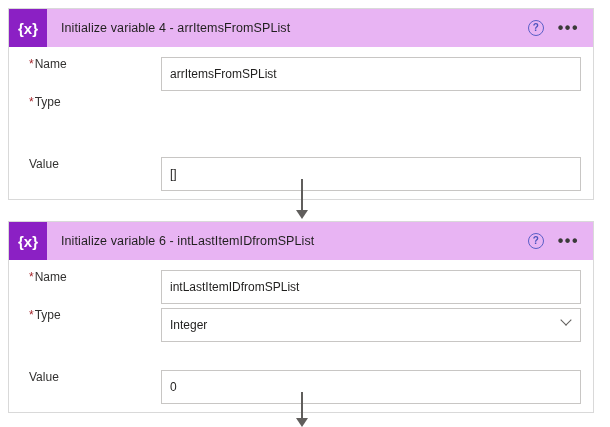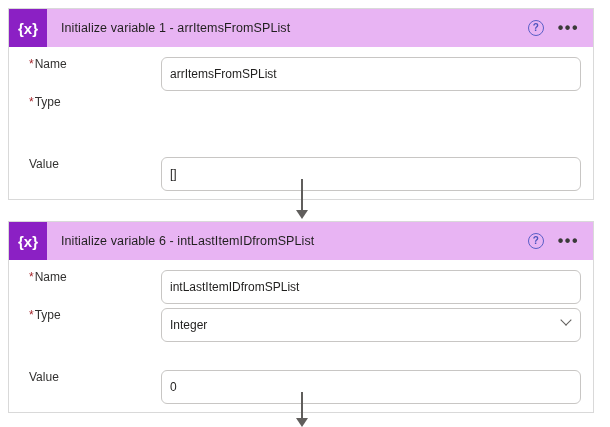--- a/index.html
+++ b/index.html
@@ -112,21 +112,21 @@
     width: 100%;
     height: 28px;
     border: 1px solid #c8c6c4;
     background: #ffffff;
     box-sizing: border-box;
     font-family: "Liberation Sans", sans-serif;
     font-size: 12px;
     color: #201f1e;
     padding: 16px 8px;
     outline: none;
-    border-radius: 6px;
+    border-radius: 0;
   }
   .select-wrap { position: relative; }
   .select-wrap .chevron {
     position: absolute;
     right: 10px;
     top: 9px;
     width: 9px; height: 9px;
     pointer-events: none;
   }
   .select-wrap .chevron::before {
@@ -162,21 +162,21 @@
   }
 </style>
 </head>
 <body>
 
 <div class="canvas">
 
   <div class="card" style="top:8px;">
     <div class="card-header">
       <div class="icon-box">{x}</div>
-      <div class="title">Initialize variable 1 - arrItemsFromSPList</div>
+      <div class="title">Initialize variable 4 - arrItemsFromSPList</div>
       <div class="header-actions">
         <div class="help-icon">?</div>
         <div class="ellipsis-icon">•••</div>
       </div>
     </div>
     <div class="card-body">
 
       <div class="field-row">
         <div class="field-label"><span class="req-star">*</span><span>Name</span></div>
         <div class="field-control">

